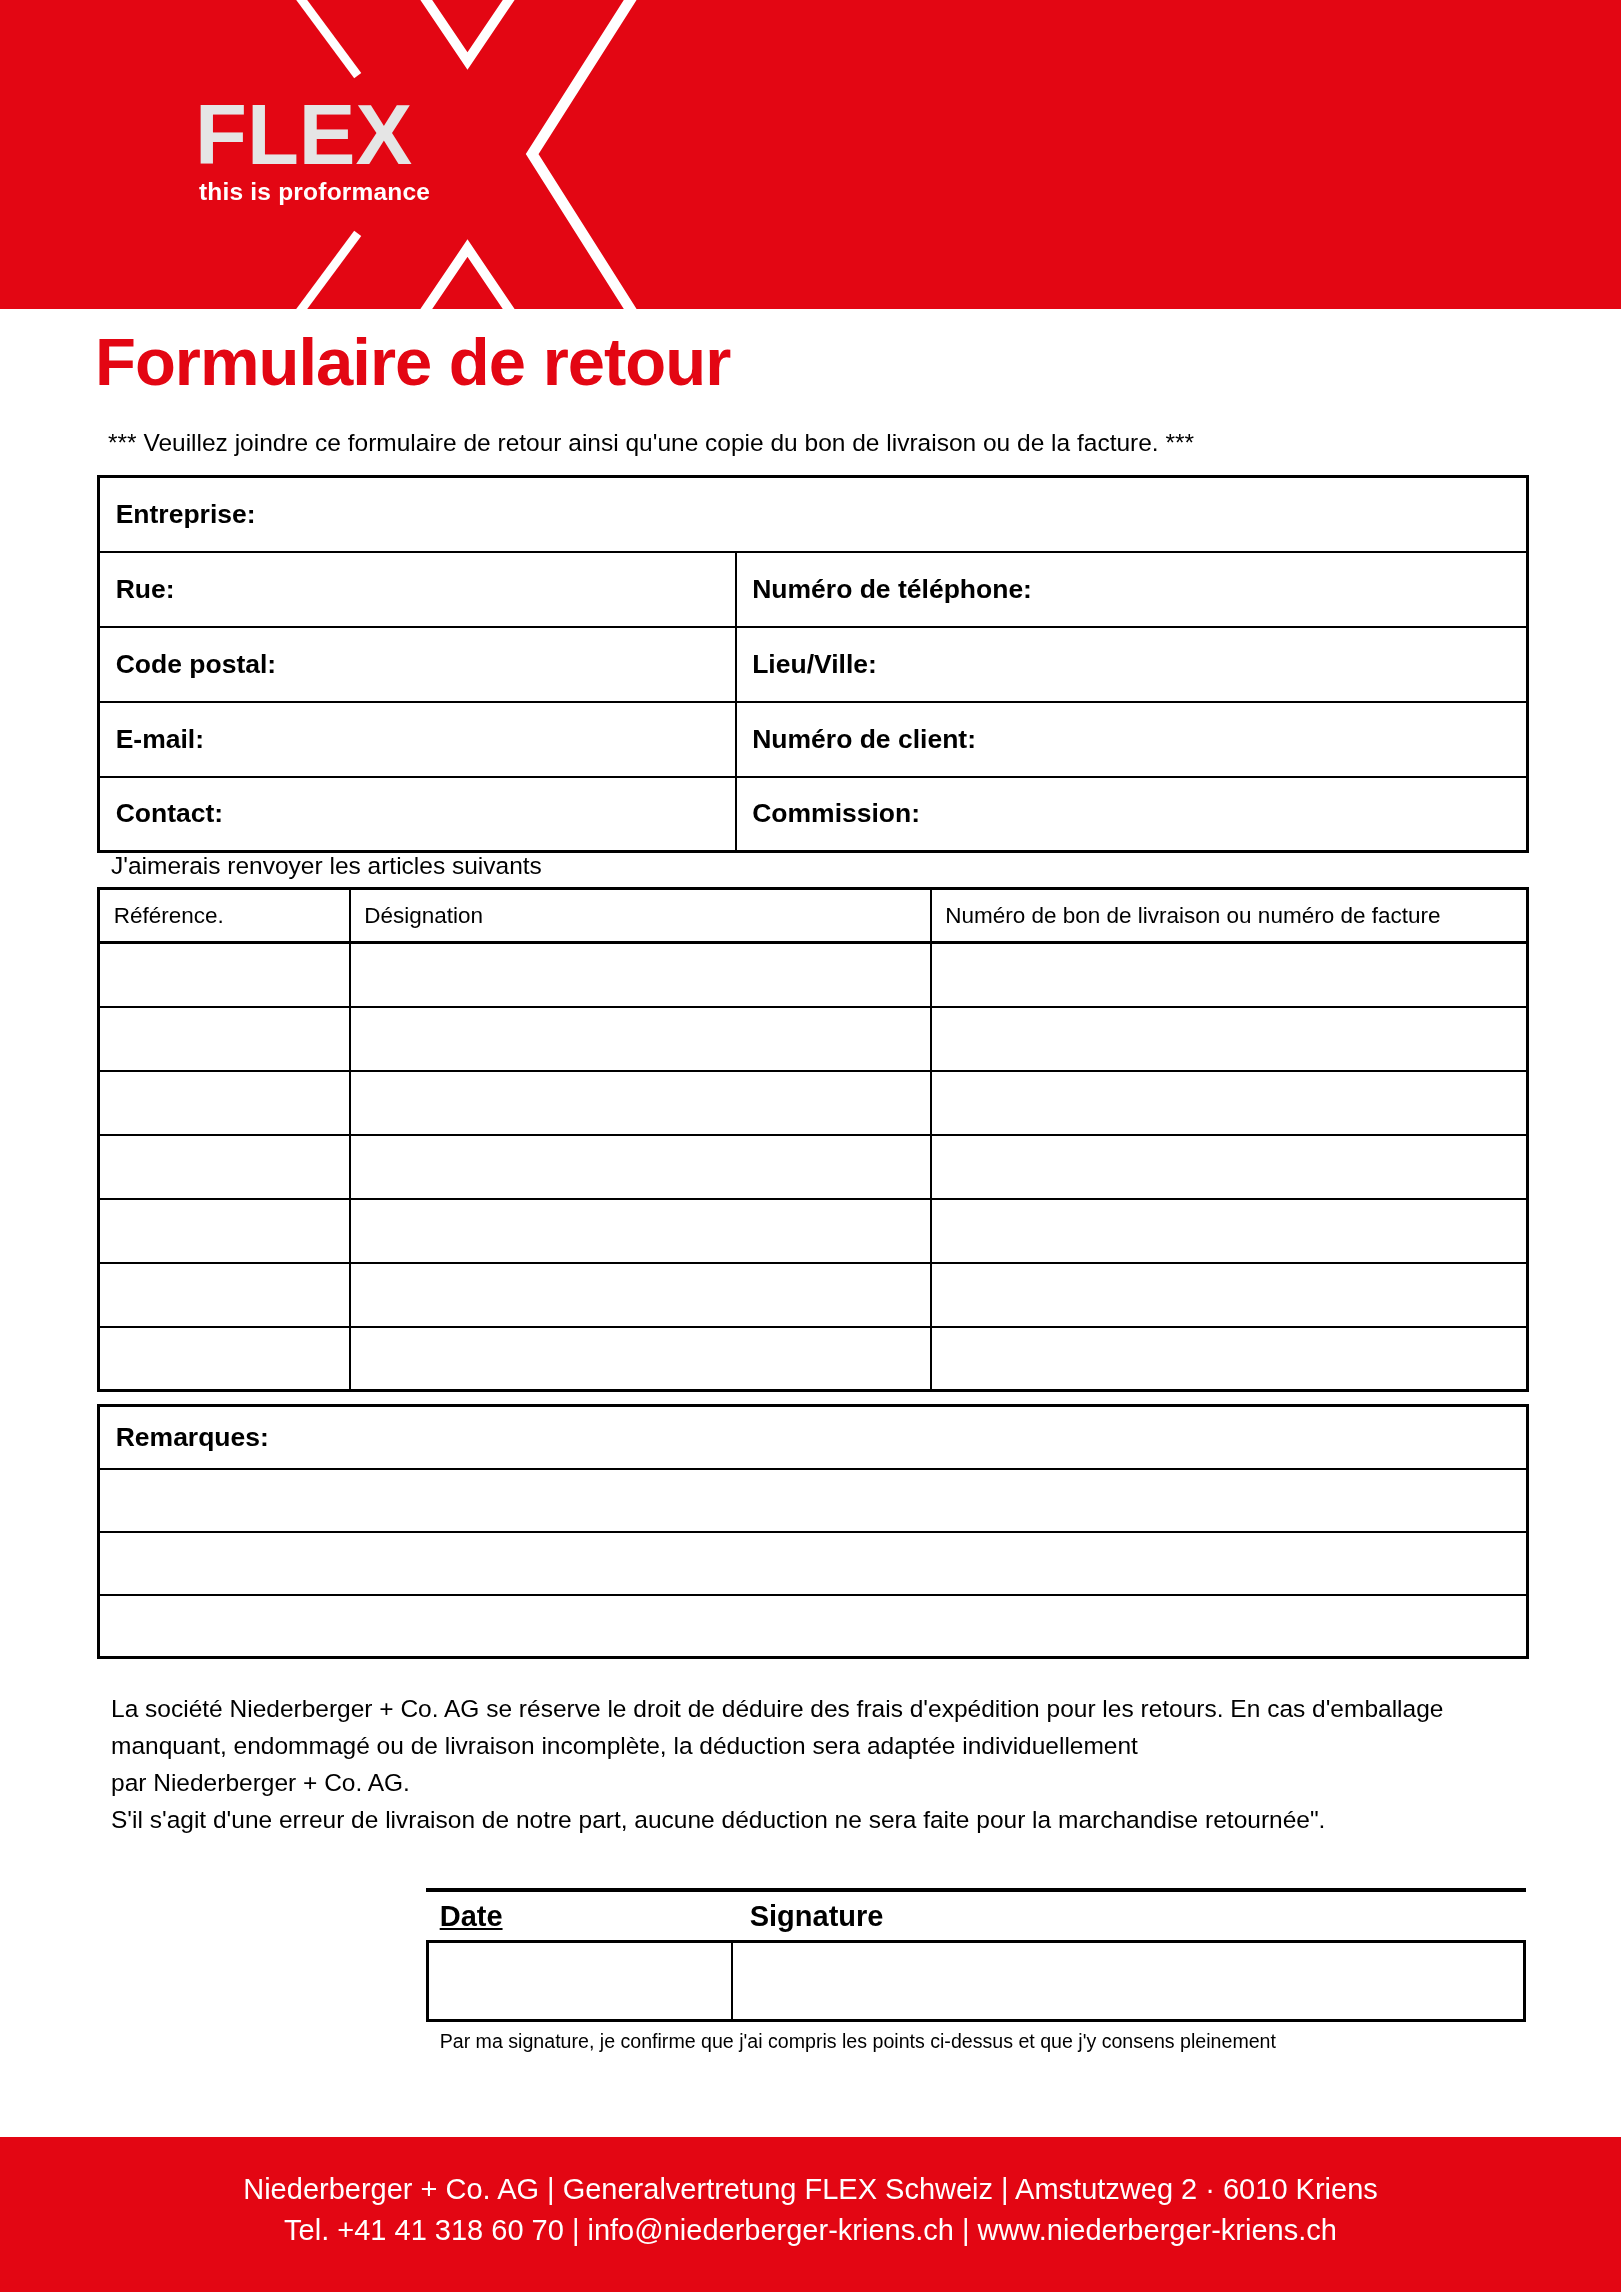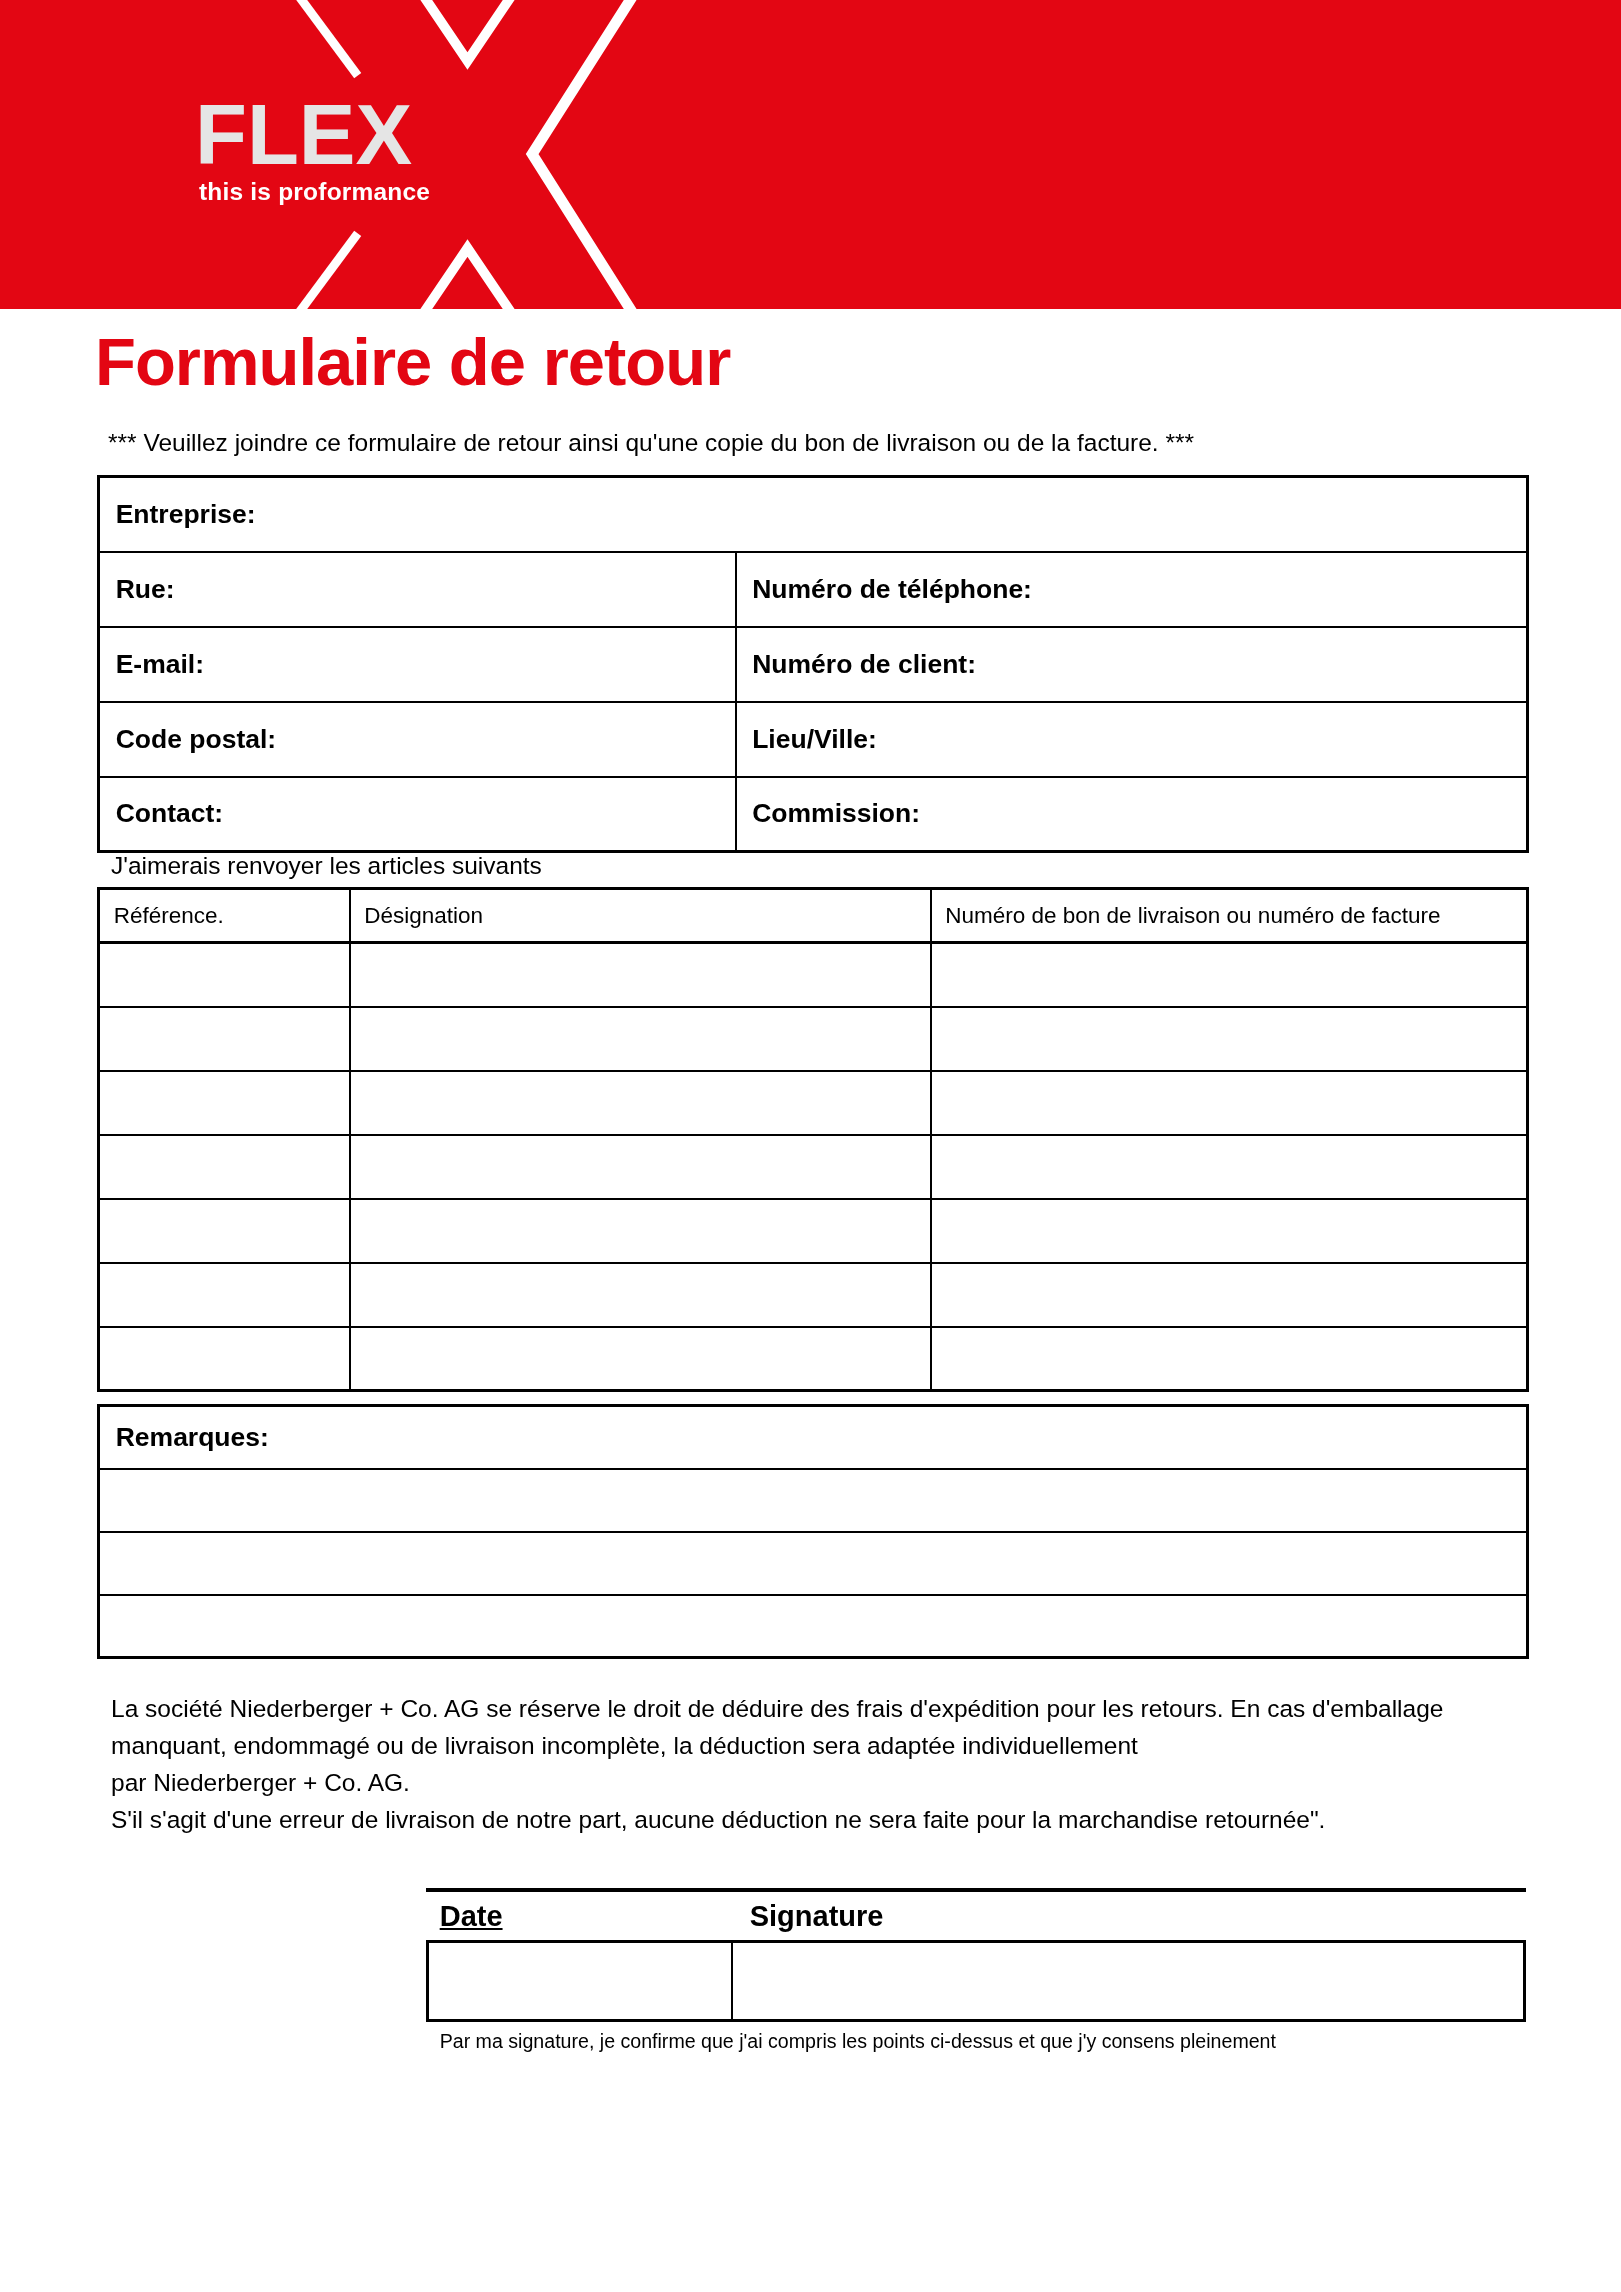--- a/index.html
+++ b/index.html
@@ -124,32 +124,32 @@
       <tr>
         <td>
           <span class="field-label">Rue:</span>
         </td>
         <td>
           <span class="field-label">Numéro de téléphone:</span>
         </td>
       </tr>
       <tr>
         <td>
+          <span class="field-label">Code postal:</span>
+        </td>
+        <td>
+          <span class="field-label">Lieu/Ville:</span>
+        </td>
+      </tr>
+      <tr>
+        <td>
           <span class="field-label">E-mail:</span>
         </td>
         <td>
           <span class="field-label">Numéro de client:</span>
-        </td>
-      </tr>
-      <tr>
-        <td>
-          <span class="field-label">Code postal:</span>
-        </td>
-        <td>
-          <span class="field-label">Lieu/Ville:</span>
         </td>
       </tr>
       <tr>
         <td>
           <span class="field-label">Contact:</span>
         </td>
         <td>
           <span class="field-label">Commission:</span>
         </td>
       </tr>
@@ -242,15 +242,19 @@
       <div class="h-date">Date</div>
       <div class="h-sig">Signature</div>
     </div>
     <div class="sig-box">
       <div class="c-date"></div>
       <div class="c-sig"></div>
     </div>
     <div class="sig-caption">Par ma signature, je confirme que j'ai compris les points ci-dessus et que j'y consens pleinement</div>
   </div>
 
+  <div class="footer">
+    <div>Niederberger + Co. AG | Generalvertretung FLEX Schweiz | Amstutzweg 2 · 6010 Kriens</div>
+    <div>Tel. +41 41 318 60 70 | info@niederberger-kriens.ch | www.niederberger-kriens.ch</div>
+  </div>
 
 </div>
 
 
 </body></html>

